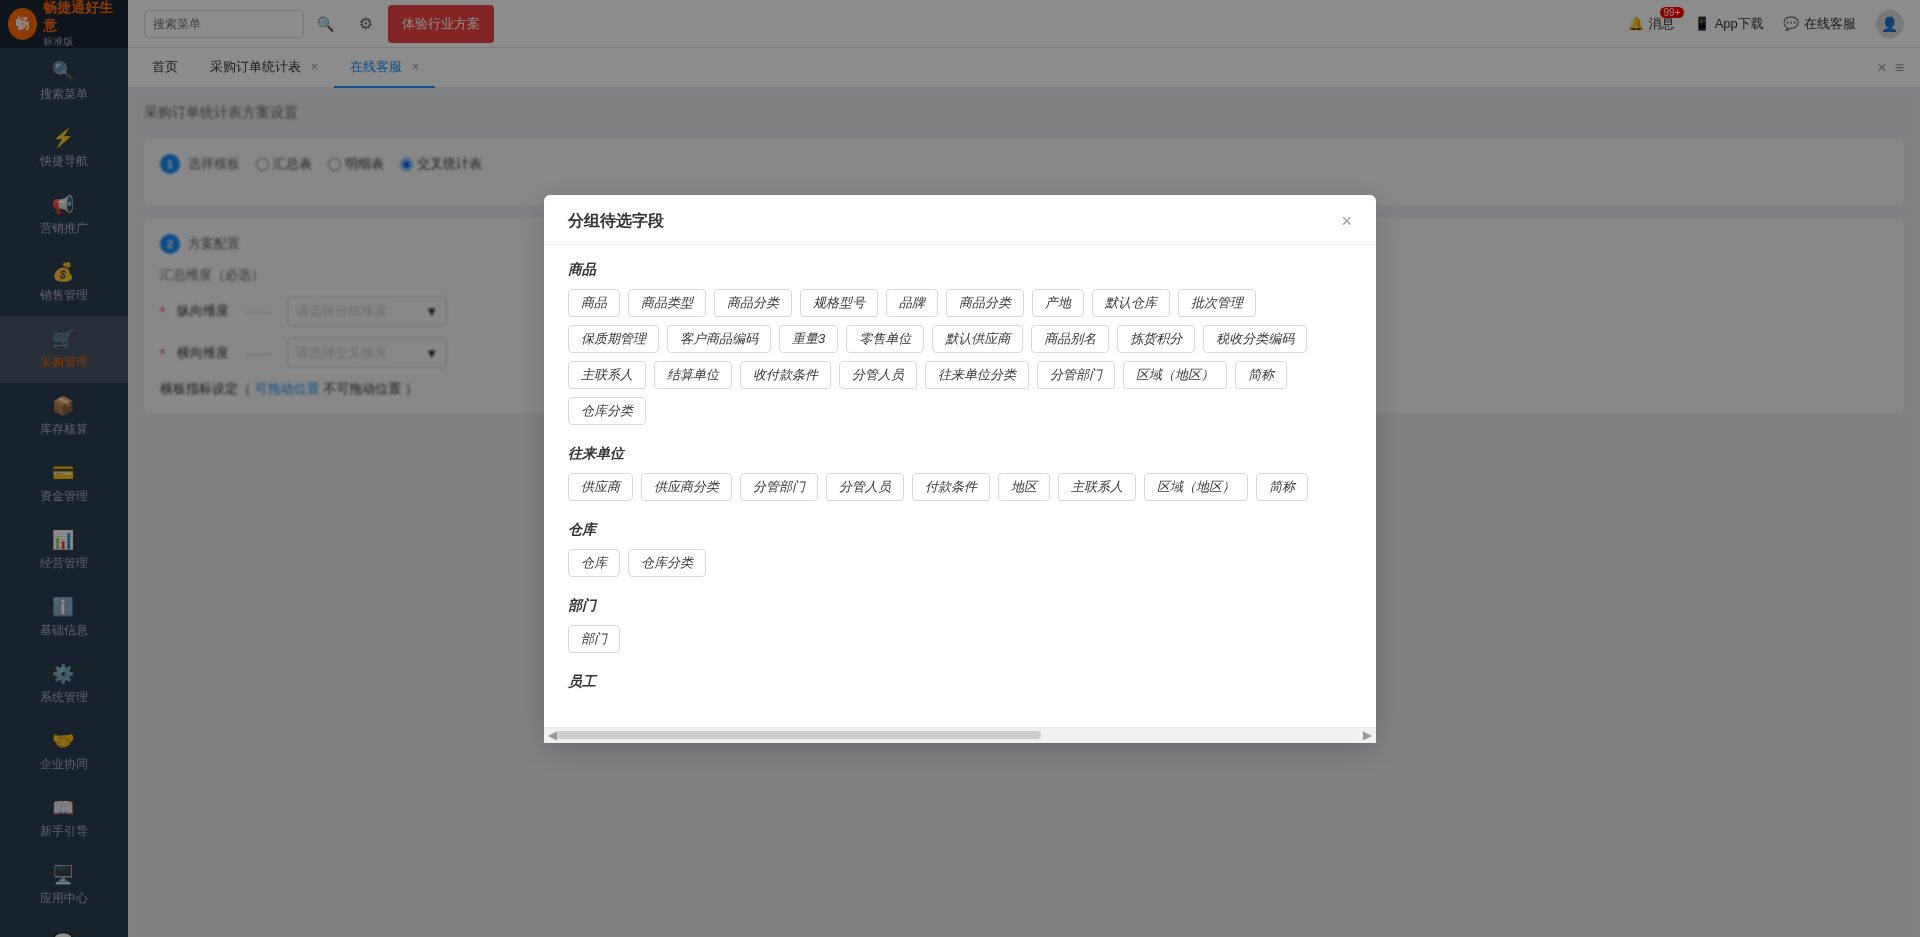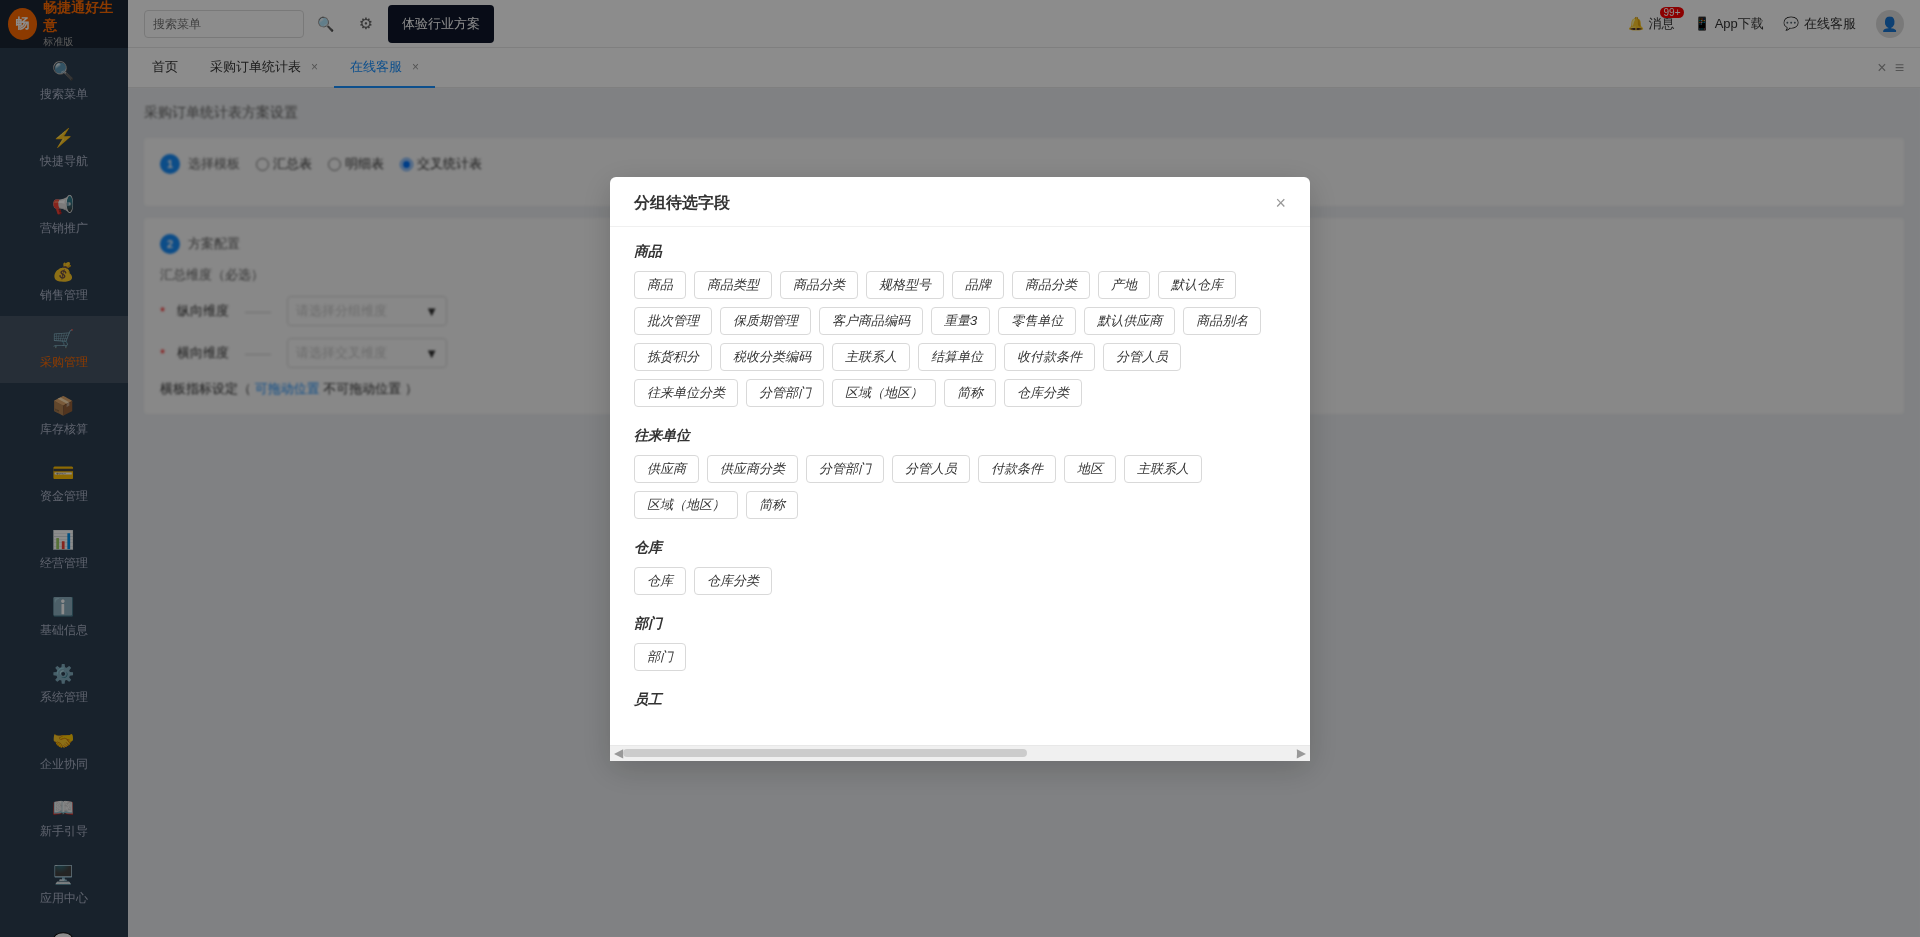--- a/index.html
+++ b/index.html
@@ -37,21 +37,21 @@
       background: none; border: none; cursor: pointer;
       color: #999; font-size: 14px;
     }
     .header-settings-btn {
       width: 28px; height: 28px;
       background: none; border: none; cursor: pointer;
       color: #666; font-size: 16px;
       margin-left: 4px;
     }
     .header-trial-btn {
-      background: #0f172a;
+      background: #ef4444;
       color: #fff;
       border: none;
       border-radius: 4px;
       padding: 10px 14px;
       cursor: pointer;
       font-size: 13px;
       margin-left: 8px;
     }
     .header-right {
       margin-left: auto;
@@ -178,21 +178,21 @@
       position: fixed; top: 0; left: 0; right: 0; bottom: 0;
       background: rgba(0,0,0,0.45);
       z-index: 200;
       display: flex; align-items: center; justify-content: center;
     }
 
     
     .modal {
       background: #fff;
       border-radius: 6px;
-      width: 700px;
+      width: 832px;
       max-height: 600px;
       display: flex; flex-direction: column;
       box-shadow: 0 8px 32px rgba(0,0,0,0.18);
       position: relative;
     }
     .modal-header {
       padding: 16px 24px 12px;
       border-bottom: 1px solid #f0f0f0;
       display: flex; align-items: center; justify-content: space-between;
       flex-shrink: 0;

